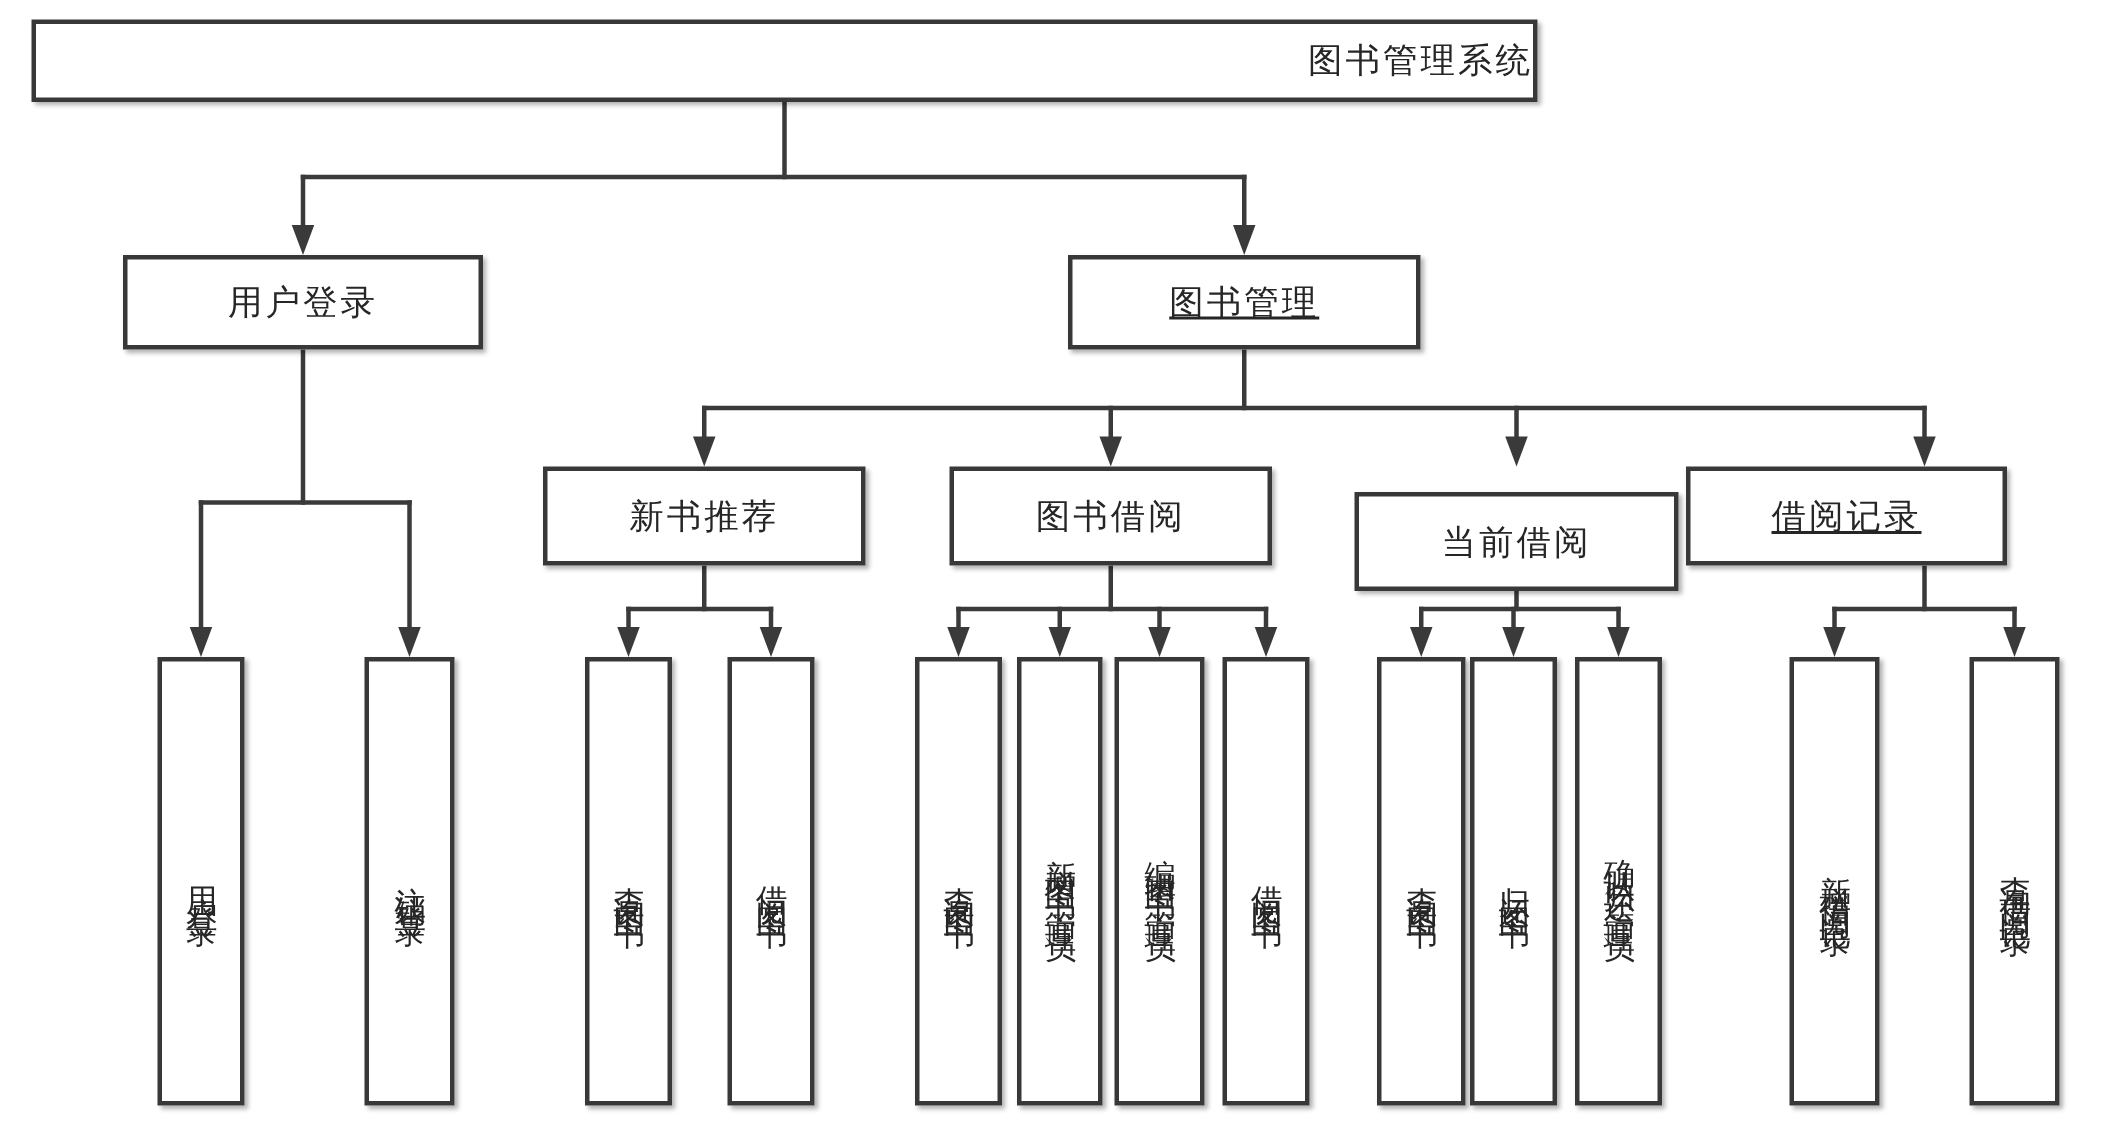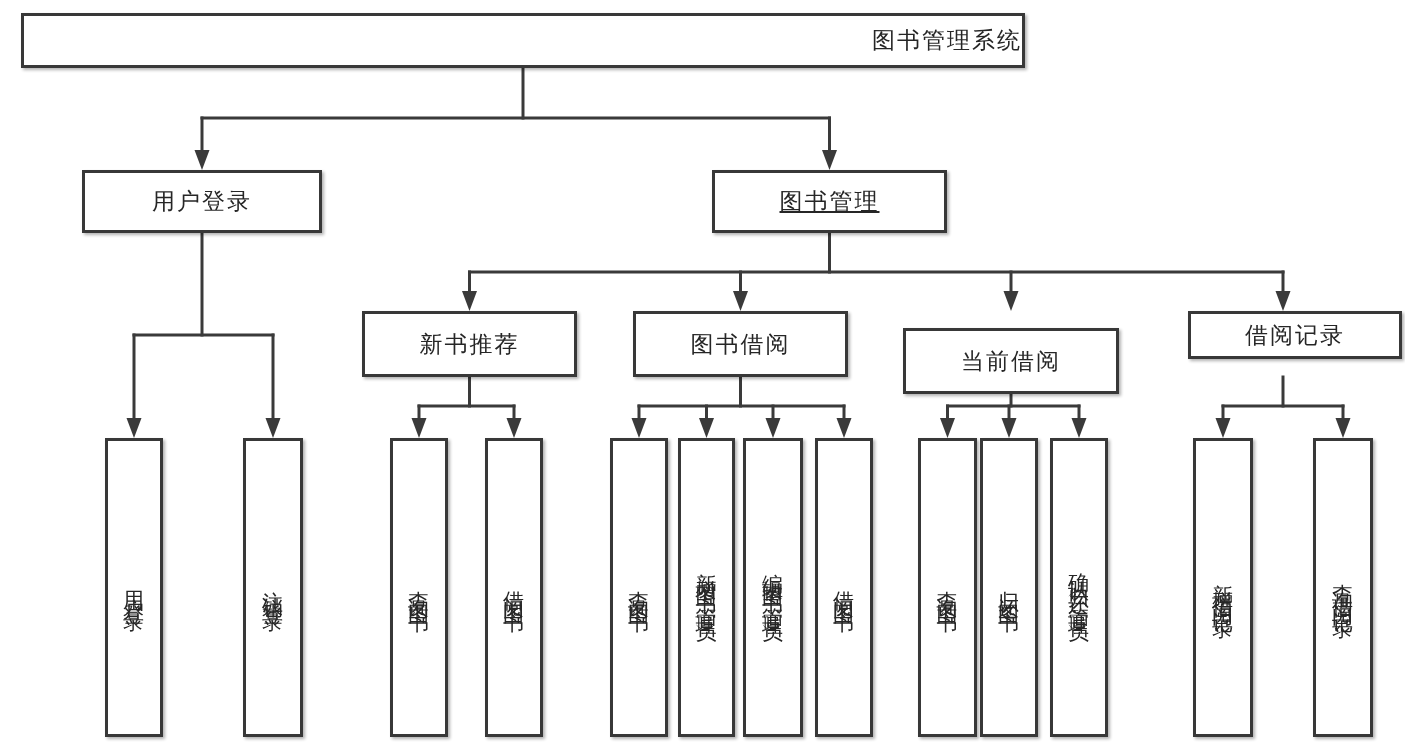--- a/index.html
+++ b/index.html
@@ -116,21 +116,21 @@
       </div>
       <div class="node" style="left: 362px; top: 311px; width: 215px; height: 66px;">
         <span>新书推荐</span>
       </div>
       <div class="node" style="left: 633px; top: 311px; width: 215px; height: 66px;">
         <span>图书借阅</span>
       </div>
       <div class="node" style="left: 903px; top: 295px; width: 216px; height: 66px; margin-top: 33px;">
         <span>当前借阅</span>
       </div>
-      <div class="node" style="left: 1188px; top: 311px; width: 214px; height: 48px;">
+      <div class="node" style="left: 1124px; top: 311px; width: 214px; height: 66px; text-decoration: underline;">
         <span>借阅记录</span>
       </div>
       <div class="node vertical" style="left: 105px; top: 438px; width: 58px; height: 299px;">
         <span>用户登录</span>
       </div>
       <div class="node vertical" style="left: 243px; top: 438px; width: 60px; height: 299px;">
         <span>注销登录</span>
       </div>
       <div class="node vertical" style="left: 390px; top: 438px; width: 58px; height: 299px;">
         <span>查询图书</span>

